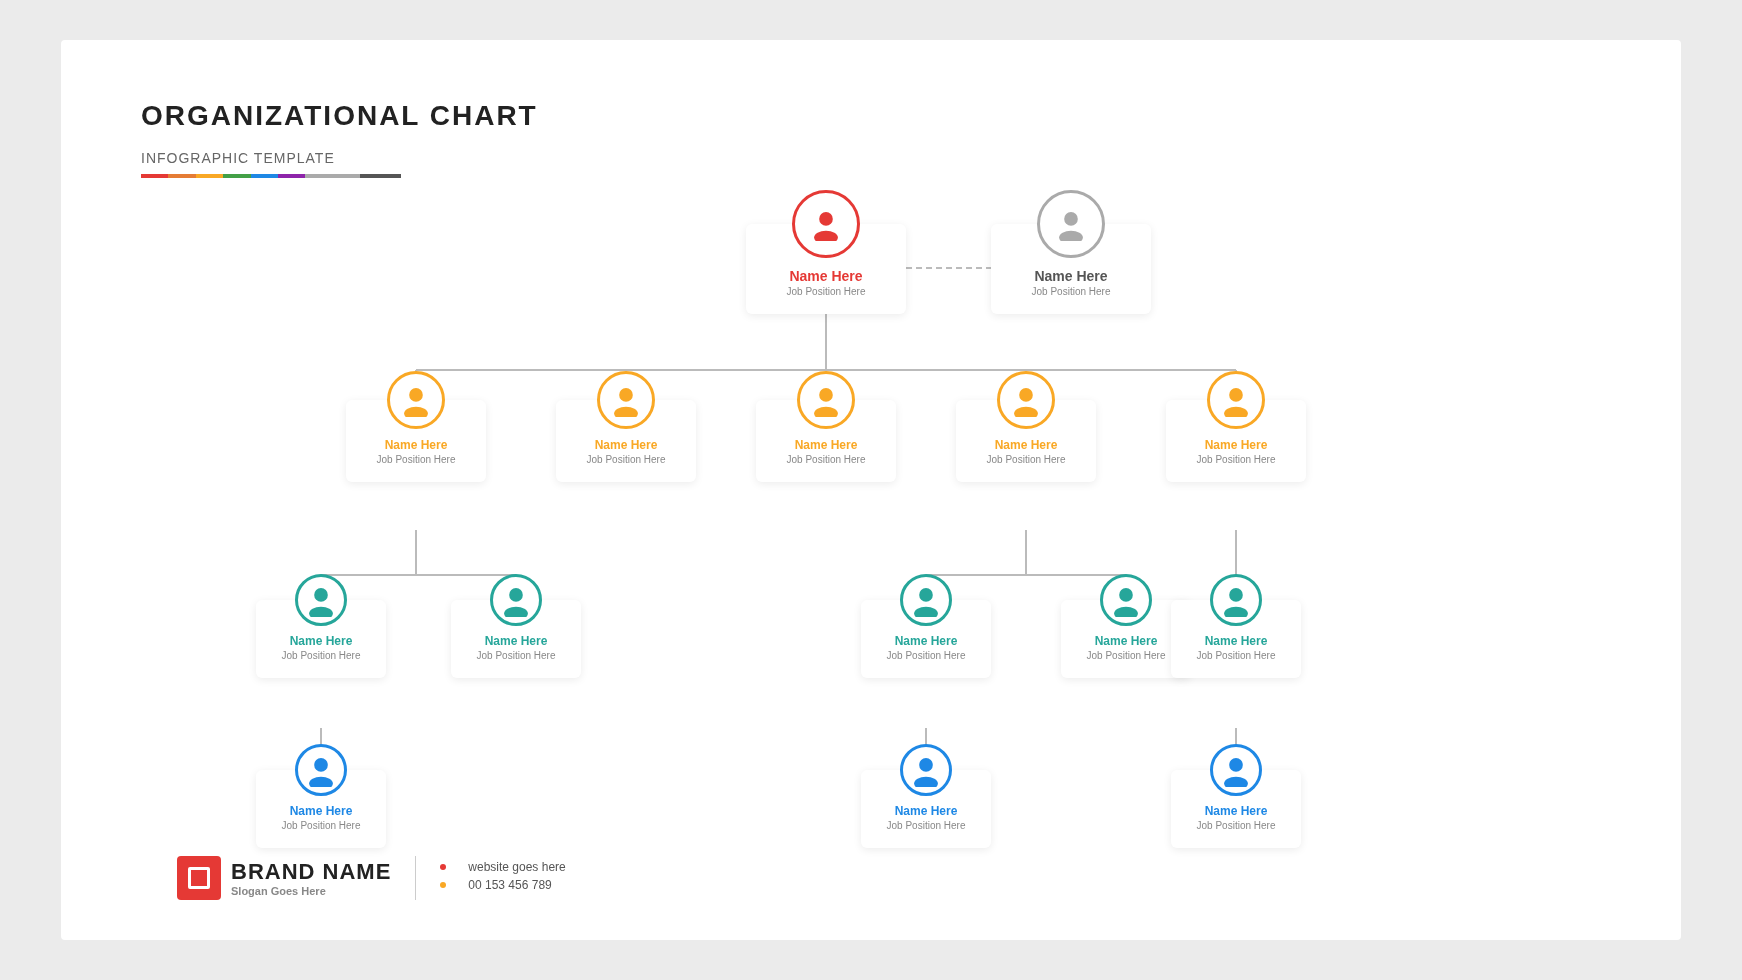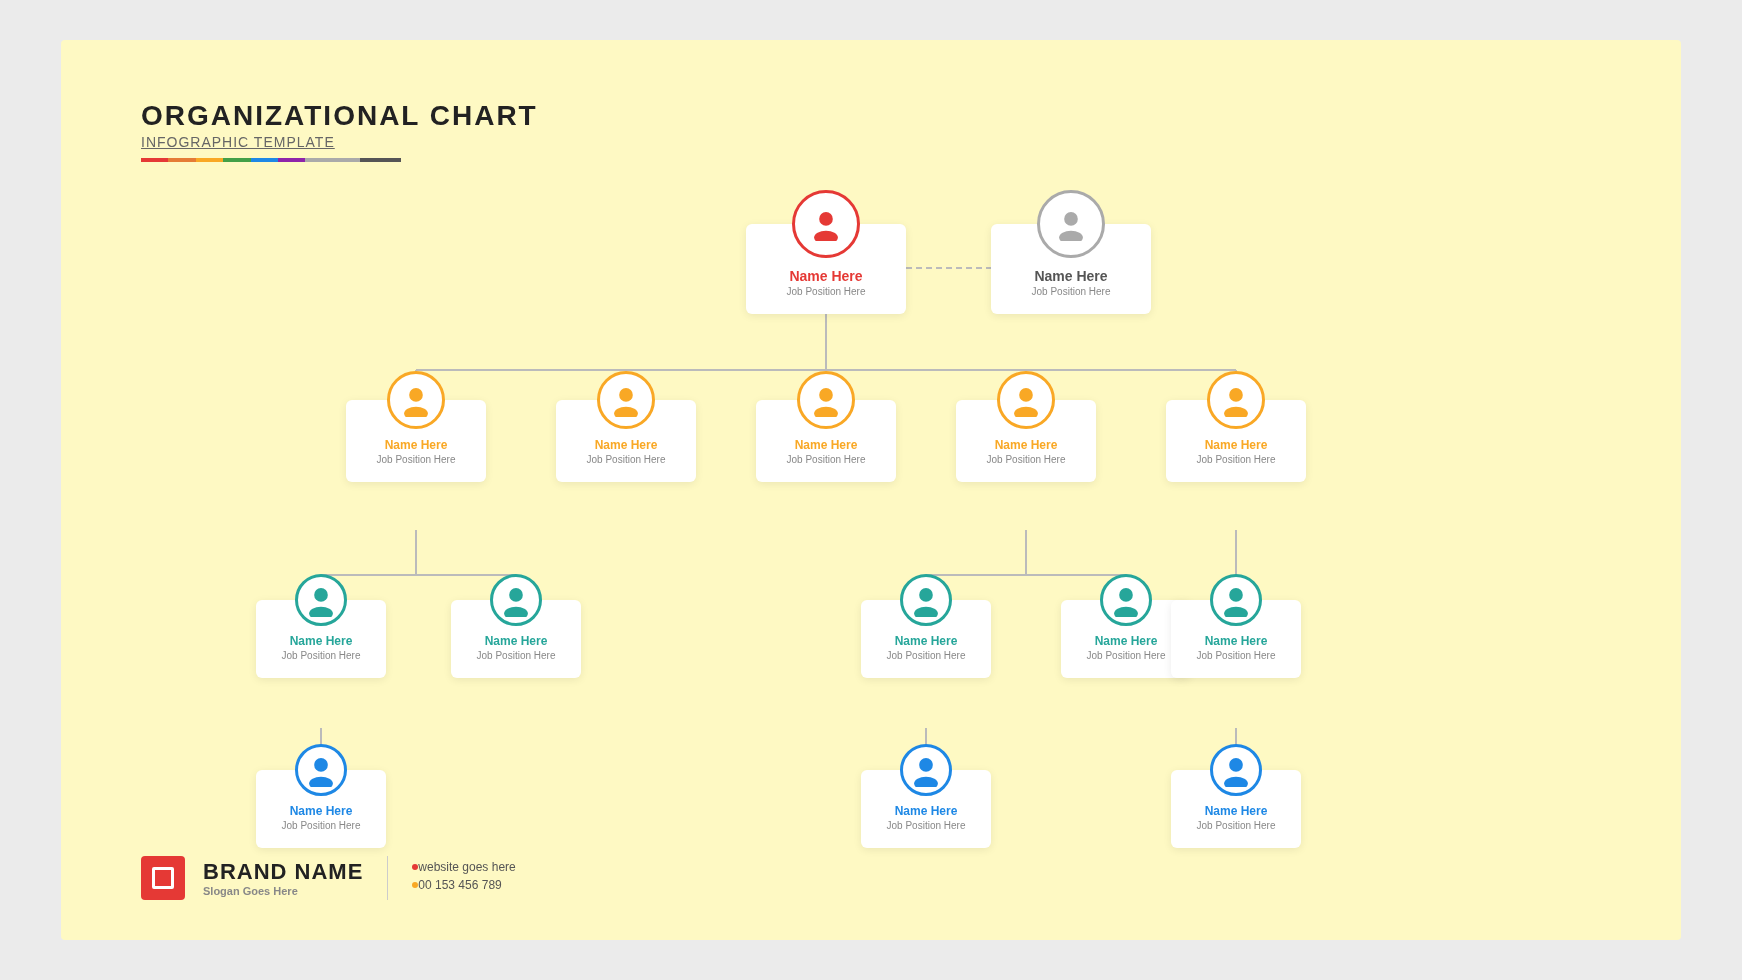--- a/index.html
+++ b/index.html
@@ -7,21 +7,21 @@
       background: #ebebeb;
       font-family: 'Arial', sans-serif;
       width: 1742px;
       height: 980px;
       overflow: hidden;
       display: flex;
       align-items: center;
       justify-content: center;
     }
     .slide {
-      background: #fef9c3;
+      background: #ffffff;
       width: 1620px;
       height: 900px;
       position: relative;
       border-radius: 4px;
     }
     
     .header {
       position: absolute;
       top: 60px;
       left: 80px;
@@ -30,22 +30,21 @@
       font-size: 28px;
       font-weight: 900;
       color: #222;
       letter-spacing: 2px;
     }
     .header-subtitle {
       font-size: 14px;
       font-weight: 400;
       color: #666;
       letter-spacing: 1px;
-      margin-top: 2px;
-      text-decoration: underline;
+      margin-top: 18px;
     }
     .rainbow-bar {
       display: flex;
       margin-top: 8px;
       height: 4px;
       width: 260px;
     }
     .rainbow-bar span {
       flex: 1;
     }
@@ -138,21 +137,22 @@
       position: absolute;
       bottom: 40px;
       left: 80px;
       display: flex;
       align-items: center;
       gap: 24px;
     }
     .brand-logo {
       display: flex;
       align-items: center;
-      gap: 18px;
+      gap: 10px;
+      margin-left: 36px;
     }
     .brand-icon {
       width: 44px;
       height: 44px;
       background: #e53935;
       border-radius: 4px;
       display: flex;
       align-items: center;
       justify-content: center;
     }
@@ -173,21 +173,21 @@
       font-size: 11px;
       color: #888;
       font-weight: bold;
     }
     .divider-v {
       width: 1px;
       height: 44px;
       background: #ccc;
     }
     .contact-info { font-size: 12px; color: #555; }
-    .contact-info div { margin-bottom: 4px; display: flex; align-items: center; gap: 0; }
+    .contact-info div { margin-bottom: 4px; display: flex; align-items: center; gap: 22px; }
     .dot-red { width: 6px; height: 6px; background: #e53935; border-radius: 50%; }
     .dot-orange { width: 6px; height: 6px; background: #f9a825; border-radius: 50%; }
   </style>
 </head>
 <body>
 
 <div class="slide">
 
   <div class="header">
     <div class="header-title">ORGANIZATIONAL CHART</div>

